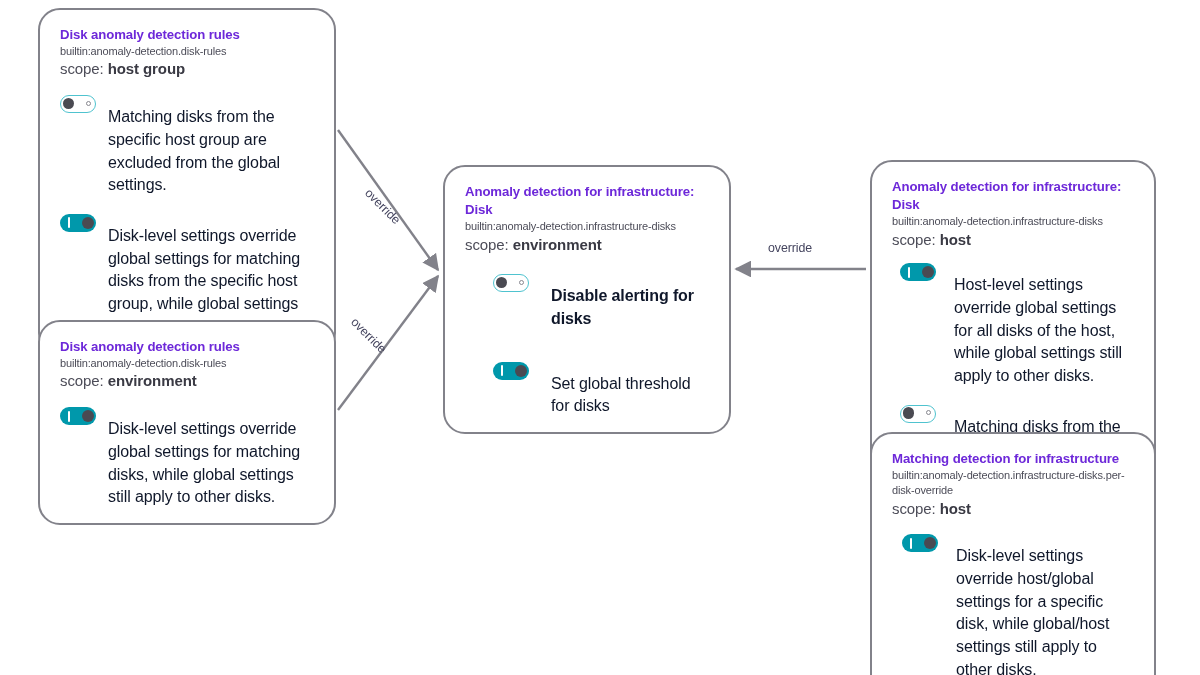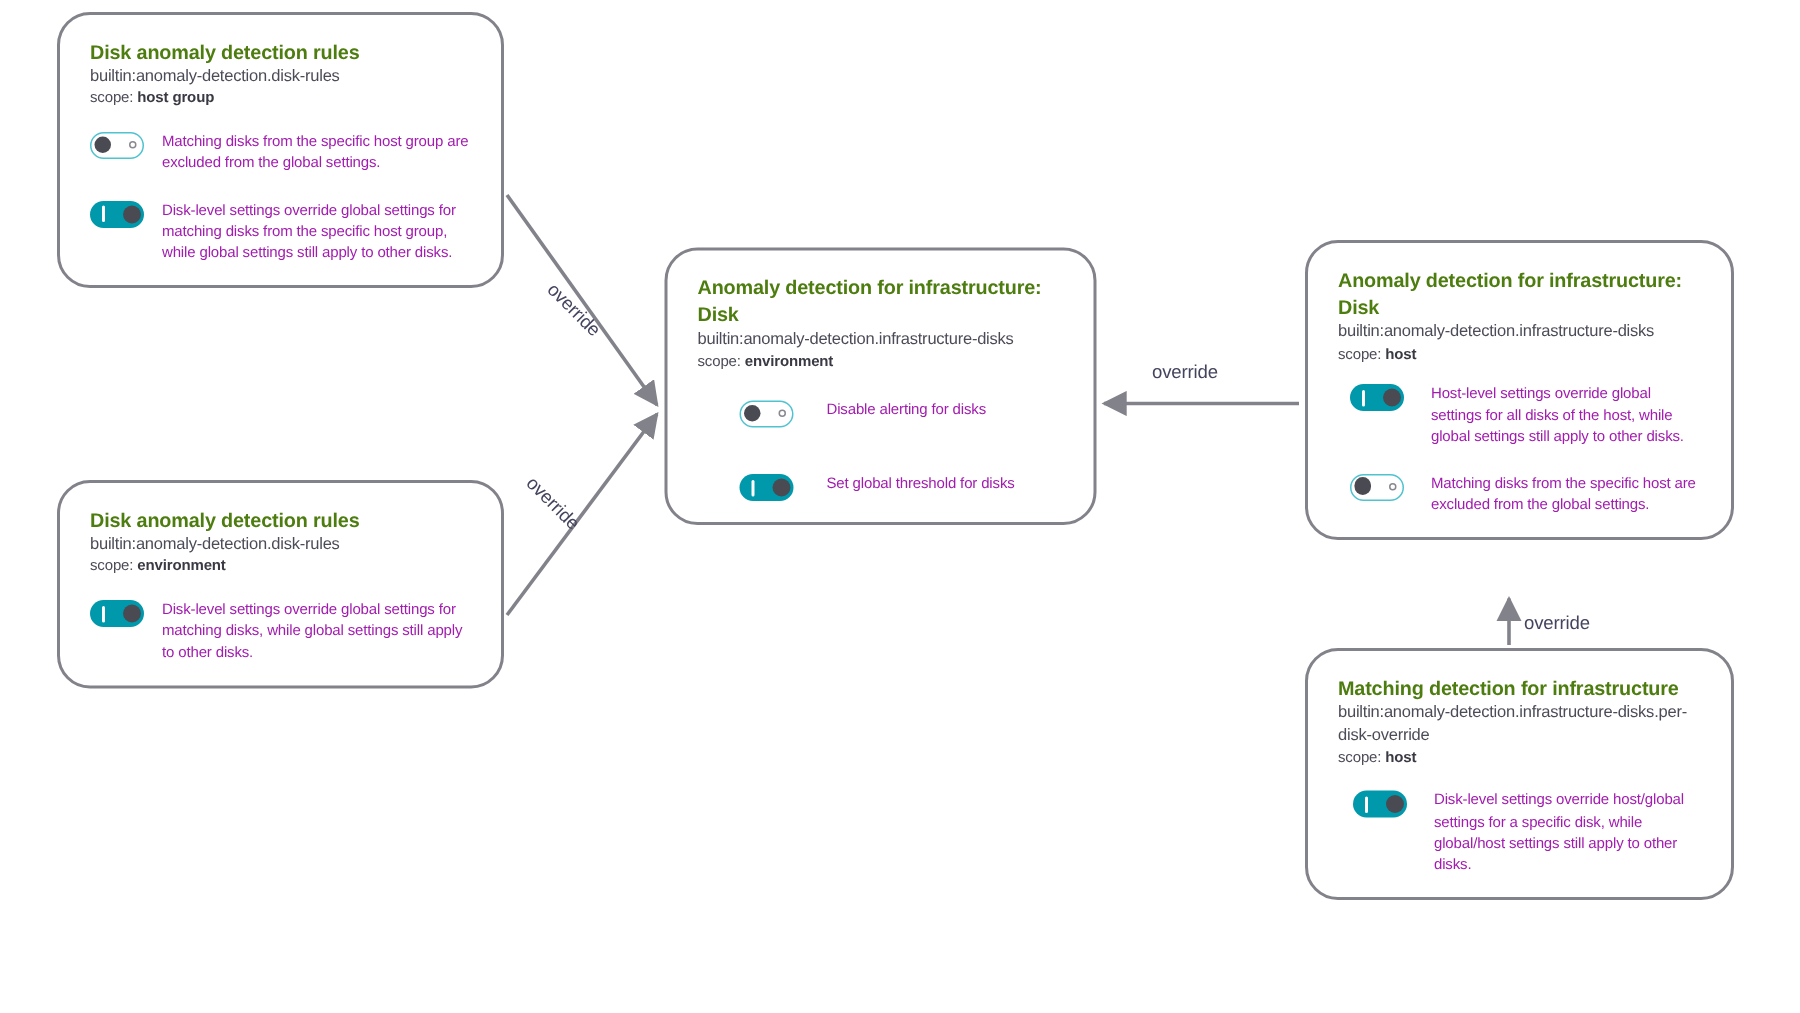--- a/index.html
+++ b/index.html
@@ -31,52 +31,53 @@
     position: absolute;
     box-sizing: border-box;
     background: #ffffff;
     border: 2.2px solid #82828a;
     border-radius: 22px;
     padding: 16px 18px 14px 20px;
   }
   .card-title {
     font-size: 13.2px;
     font-weight: bold;
-    color: #4d7c0f;
+    color: #6d28d9;
     line-height: 1.38;
     letter-spacing: -0.1px;
   }
   .card-id {
     font-size: 11px;
     color: #4c4c58;
     line-height: 1.38;
     letter-spacing: -0.15px;
     word-break: break-word;
   }
   .card-scope {
-    font-size: 10px;
+    font-size: 15px;
     color: #4c4c58;
     line-height: 1.38;
     letter-spacing: -0.1px;
   }
   .card-scope b { color: #3a3a44; font-weight: bold; }
 
   .rows { margin-top: 14px; }
   .row {
     display: flex;
     align-items: flex-start;
     margin-bottom: 16px;
   }
   .row:last-child { margin-bottom: 0; }
   .row-label {
-    font-size: 10px;
-    color: #a21caf;
+    font-size: 16px;
+    color: #0f172a;
     line-height: 1.42;
     letter-spacing: -0.1px;
     padding-top: 1px;
+    margin-top: 11px;
   }
 
   
   .toggle {
     flex: 0 0 auto;
     width: 36px; height: 18px;
     border-radius: 9px;
     position: relative;
     margin-right: 12px;
     margin-top: 1px;
@@ -203,21 +204,21 @@
         <span class="row-label">Disk-level settings override global settings for matching disks, while global settings still apply to other disks.</span>
       </div>
     </div>
   </div>
 
   <div class="card" id="card-infra-env">
     <div class="card-title">Anomaly detection for infrastructure: Disk</div>
     <div class="card-id">builtin:anomaly-detection.infrastructure-disks</div>
     <div class="card-scope"><span>scope:</span> <b>environment</b></div>
     <div class="rows" style="margin-top:18px;">
-      <div class="row" style="margin-bottom:30px;">
+      <div class="row" style="margin-bottom:30px;font-weight:bold;">
         <span class="toggle off" style="margin-left:28px; margin-right:22px;">
           <span class="knob"></span>
           <span class="mark"></span>
         </span>
         <span class="row-label">Disable alerting for disks</span>
       </div>
       <div class="row">
         <span class="toggle on" style="margin-left:28px; margin-right:22px;">
           <span class="mark"></span>
           <span class="knob"></span>

